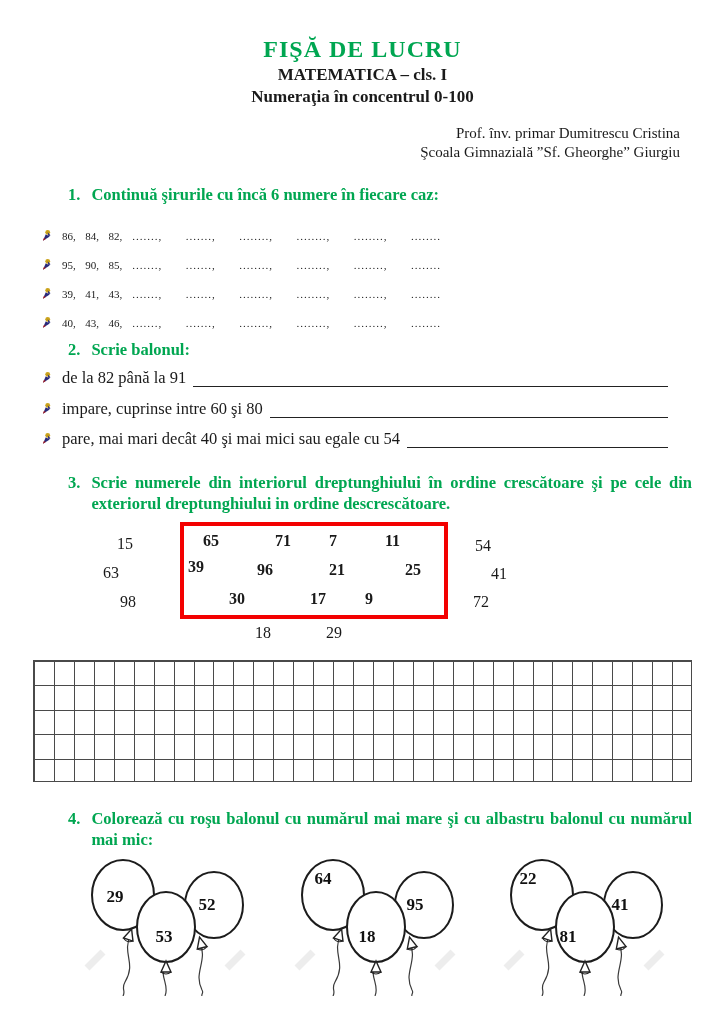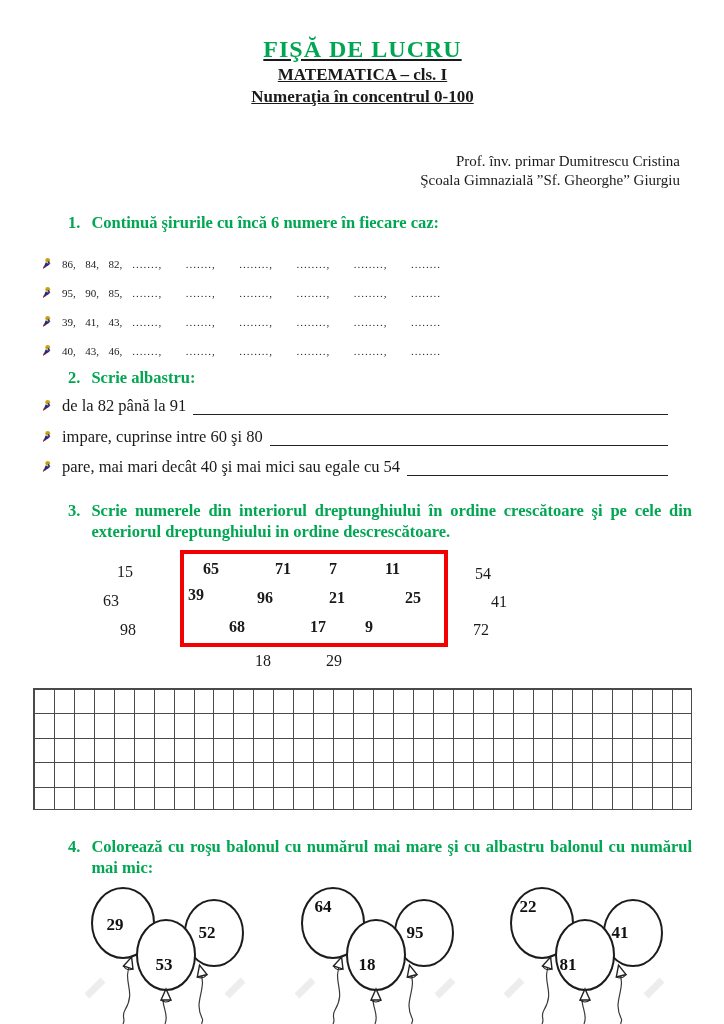--- a/index.html
+++ b/index.html
@@ -12,27 +12,27 @@
   html,body{ width:724px; height:1024px; }
   body{
     background:#ffffff;
     color:var(--ink);
     font-family:"Liberation Serif","DejaVu Serif",serif;
     overflow:hidden;
   }
   .page{ width:724px; height:1024px; padding:34px 32px 0 33px; position:relative; }
 
   
-  .title-block{ text-align:center;text-decoration:underline; }
+  .title-block{ text-align:center; }
   .doc-title{
     color:var(--heading-green);
     font-size:24px; font-weight:bold; letter-spacing:1px; line-height:30px;
   }
   .doc-sub{ font-size:17px; font-weight:bold; line-height:22px; }
-  .author-block{ margin-top:44px; margin-right:12px; text-align:right; font-size:15px; line-height:19px; }
+  .author-block{ margin-top:16px; margin-right:12px; text-align:right; font-size:15px; line-height:19px; }
 
   
   .sec{ display:flex; gap:11px; color:var(--heading-green); font-weight:bold; font-size:16.5px; line-height:21px; }
   .sec .num{ flex:none; }
   .sec .txt{ text-align:justify; }
   .sec-1{ margin:22px 0 8px 35px; }
   .sec-2{ margin:10px 0 8px 35px; }
   .sec-3{ margin:12px 0 0 35px; }
   .sec-4{ margin:26px 0 0 35px; }
 
@@ -130,21 +130,21 @@
         <circle cx="8.3" cy="3.6" r="2.6" fill="#caa21a"></circle>
         <path d="M8.3,3.6 L11.3,6.8 L9.0,8.0 Z" fill="#2a2a7a"></path>
         <path d="M3.2,12.6 L4.2,9.6 L6.2,10.8 Z" fill="#b21a1a"></path>
       </svg>
     <span class="seq-start">40,  43,  46,</span>
     <span class="seq-blanks">.......,  .......,  ........,  ........,  ........,  ........</span>
   </div>
 
   <div class="sec sec-2">
     <span class="num">2.</span>
-    <span class="txt">Scrie albastru:</span>
+    <span class="txt">Scrie balonul:</span>
   </div>
 
   <div class="write-row">
     <svg class="pin" viewBox="0 0 14 14" width="13" height="13">
         <path d="M3.2,12.6 L6.2,5.6 L10.5,8.2 Z" fill="#2a2a7a"></path>
         <circle cx="8.3" cy="3.6" r="2.6" fill="#caa21a"></circle>
         <path d="M8.3,3.6 L11.3,6.8 L9.0,8.0 Z" fill="#2a2a7a"></path>
         <path d="M3.2,12.6 L4.2,9.6 L6.2,10.8 Z" fill="#b21a1a"></path>
       </svg>
     <span class="write-label">de la 82 până la 91</span>
@@ -182,21 +182,21 @@
     <span class="fig-num in" style="left:170px; top:9px;">65</span>
     <span class="fig-num in" style="left:242px; top:9px;">71</span>
     <span class="fig-num in" style="left:296px; top:9px;">7</span>
     <span class="fig-num in" style="left:336px; top:9px;margin-left:16px;">11</span>
 
     <span class="fig-num in" style="left:155px; top:35px;">39</span>
     <span class="fig-num in" style="left:224px; top:38px;">96</span>
     <span class="fig-num in" style="left:296px; top:38px;">21</span>
     <span class="fig-num in" style="left:372px; top:38px;">25</span>
 
-    <span class="fig-num in" style="left:196px; top:67px;">68</span>
+    <span class="fig-num in" style="left:196px; top:67px;">30</span>
     <span class="fig-num in" style="left:277px; top:67px;">17</span>
     <span class="fig-num in" style="left:332px; top:67px;">9</span>
 
     <span class="fig-num" style="left:84px;  top:12px;">15</span>
     <span class="fig-num" style="left:70px;  top:41px;">63</span>
     <span class="fig-num" style="left:87px;  top:70px;">98</span>
 
     <span class="fig-num" style="left:442px; top:14px;">54</span>
     <span class="fig-num" style="left:458px; top:42px;">41</span>
     <span class="fig-num" style="left:440px; top:70px;">72</span>

